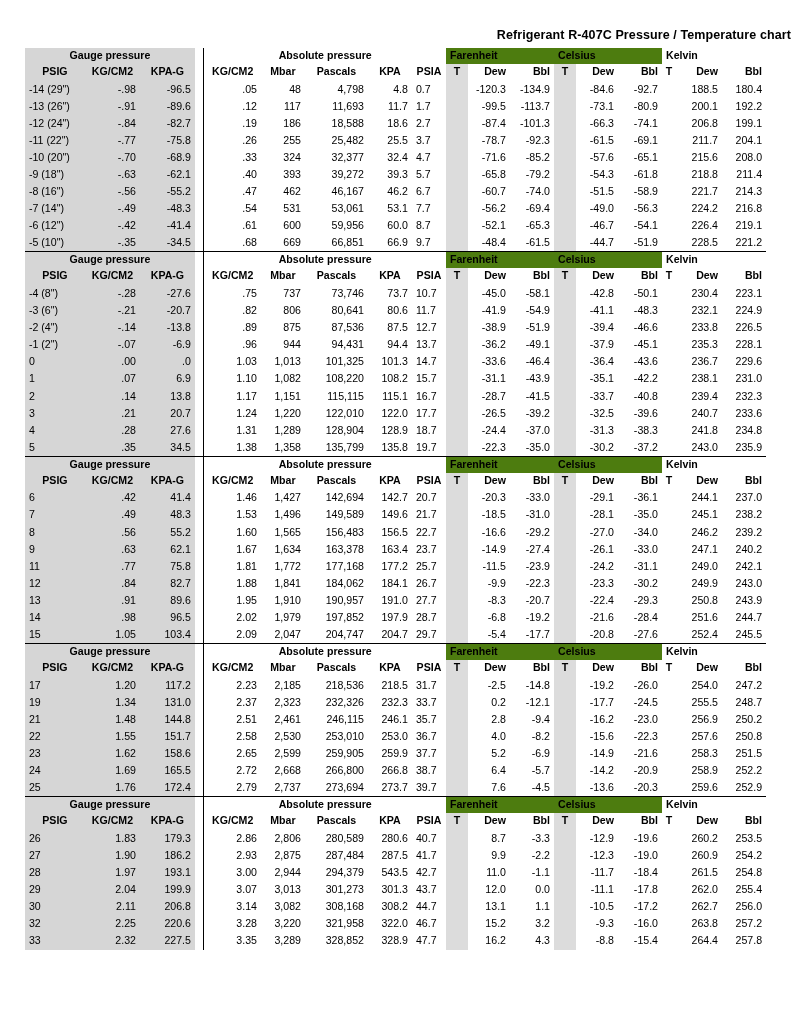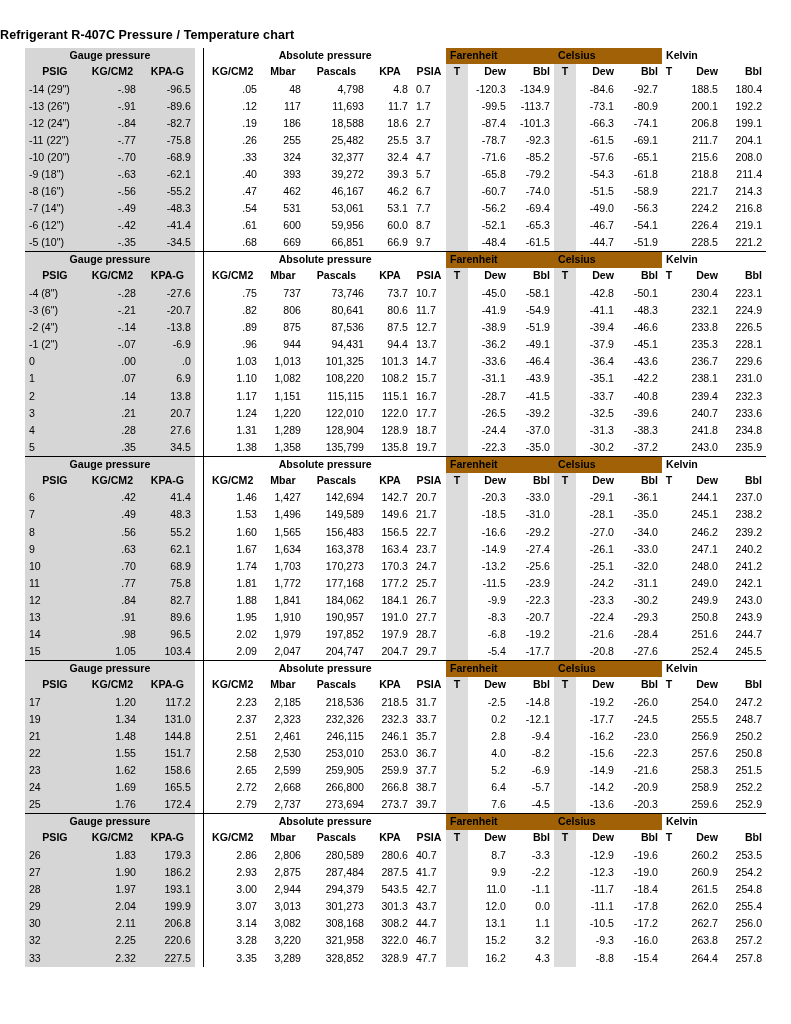--- a/index.html
+++ b/index.html
@@ -10,21 +10,21 @@
     color:#000000;
     overflow:hidden;
   }
   .page{
     position:relative;
     width:791px;height:1024px;
     box-sizing:border-box;
     padding:0;
   }
   .title{
-    text-align:left;
+    text-align:right;
     font-size:12.5px;
     font-weight:bold;
     letter-spacing:.1px;
     padding-top:28px;
     padding-bottom:6px;
   }
   table.pt{
     border-collapse:collapse;
     margin:0 auto;
     width:706px;
@@ -54,21 +54,21 @@
   col.c-fdew   {width:42px;}
   col.c-fbbl   {width:44px;}
   col.c-ct     {width:22px;}
   col.c-cdew   {width:42px;}
   col.c-cbbl   {width:44px;}
   col.c-kt     {width:14px;}
   col.c-kdew   {width:46px;}
   col.c-kbbl   {width:44px;}
 
   
-  .shade{background:#a16207;}
+  .shade{background:#4d7c0f;}
   .gauge-cell{background:#d6d6d6;}
   .t-stripe{background:#dcdcdc;}
   .gauge-edge{border-right:1.4px solid #000;}
 
   
   tr.grp-head td{
     font-weight:bold;
     font-size:10.6px;
     line-height:15px;
     height:15px;
@@ -683,40 +683,20 @@
           <td class="rt">-14.9</td>
           <td class="rt">-27.4</td>
           <td class="ctr t-stripe"></td>
           <td class="rt">-26.1</td>
           <td class="rt">-33.0</td>
           <td class="ctr"></td>
           <td class="rt">247.1</td>
           <td class="rt">240.2</td>
         </tr>
         <tr>
-          <td class="lf gauge-cell">10</td>
-          <td class="rt gauge-cell">.70</td>
-          <td class="rt gauge-cell">68.9</td>
-          <td class="gauge-edge"></td>
-          <td class="rt">1.74</td>
-          <td class="rt">1,703</td>
-          <td class="rt">170,273</td>
-          <td class="rt">170.3</td>
-          <td class="lf">24.7</td>
-          <td class="ctr t-stripe"></td>
-          <td class="rt">-13.2</td>
-          <td class="rt">-25.6</td>
-          <td class="ctr t-stripe"></td>
-          <td class="rt">-25.1</td>
-          <td class="rt">-32.0</td>
-          <td class="ctr"></td>
-          <td class="rt">248.0</td>
-          <td class="rt">241.2</td>
-        </tr>
-        <tr>
           <td class="lf gauge-cell">11</td>
           <td class="rt gauge-cell">.77</td>
           <td class="rt gauge-cell">75.8</td>
           <td class="gauge-edge"></td>
           <td class="rt">1.81</td>
           <td class="rt">1,772</td>
           <td class="rt">177,168</td>
           <td class="rt">177.2</td>
           <td class="lf">25.7</td>
           <td class="ctr t-stripe"></td>

